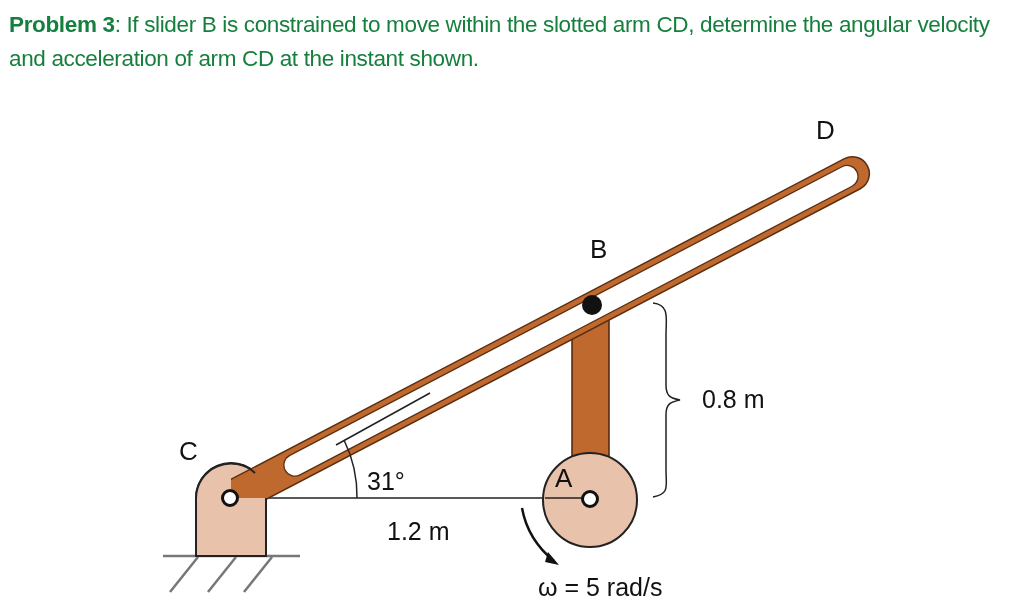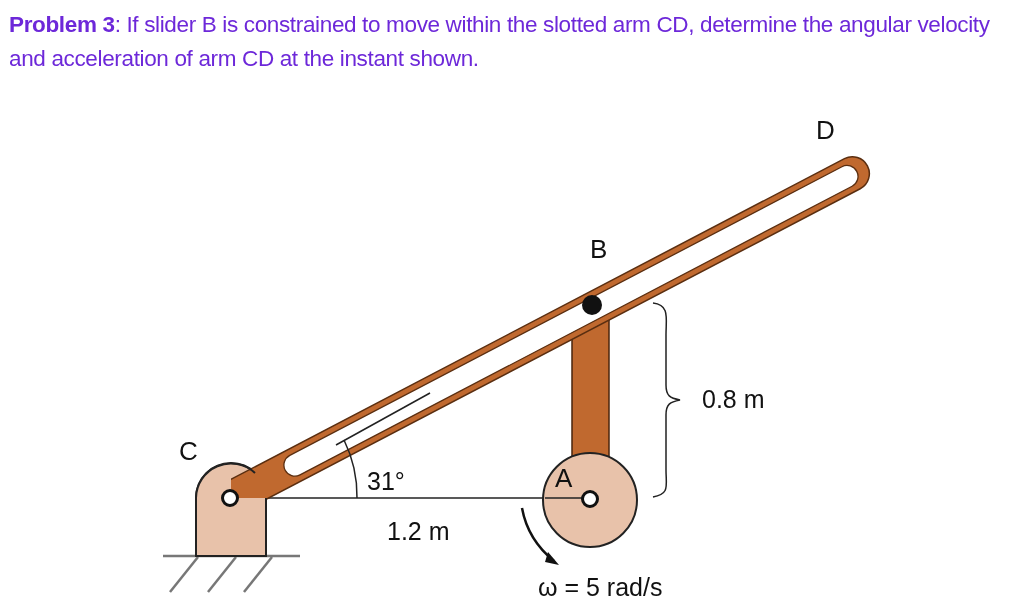--- a/index.html
+++ b/index.html
@@ -1,19 +1,19 @@
 <!DOCTYPE html>
 <html><head>
 <meta charset="utf-8">
 <style>
   html, body { margin: 0; padding: 0; background: #ffffff; }
   body { width: 1024px; height: 606px; position: relative; overflow: hidden; font-family: "Liberation Sans", "DejaVu Sans", sans-serif; }
   .problem-text {
     position: absolute; left: 9px; top: 8px; width: 1010px;
-    font-size: 22.5px; line-height: 34px; color: #6d28d9;
+    font-size: 22.5px; line-height: 34px; color: #15803d;
     letter-spacing: -0.35px;
   }
   .problem-text b { font-weight: bold; }
   svg.figure { position: absolute; left: 0; top: 0; }
   svg text { font-family: "Liberation Sans", "DejaVu Sans", sans-serif; fill: #111; }
 </style>
 </head>
 <body>
 
 <div class="problem-text">

